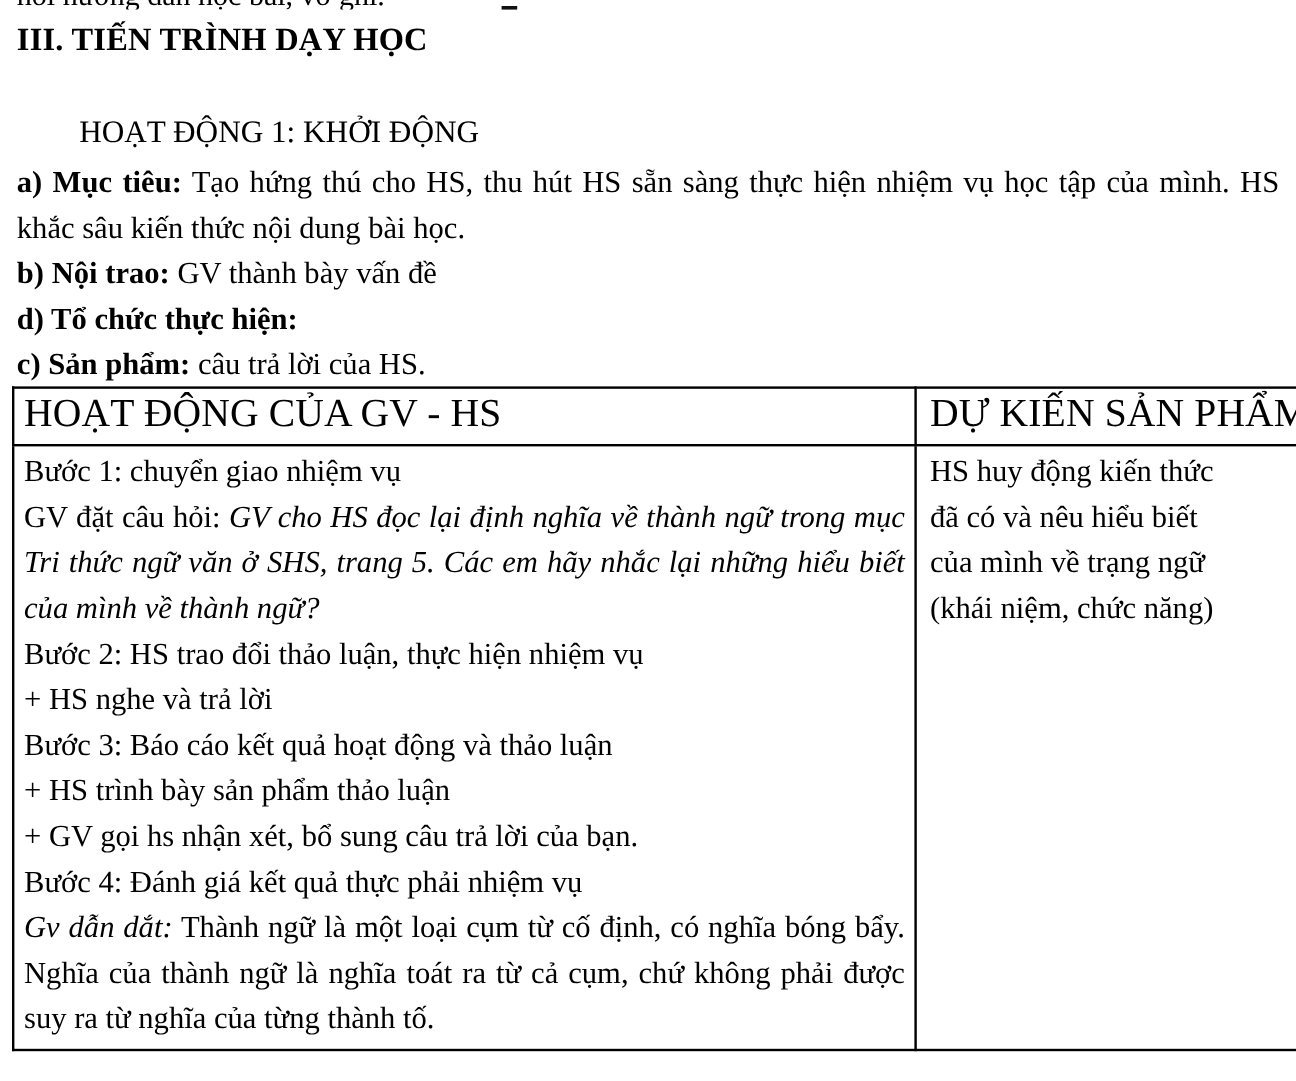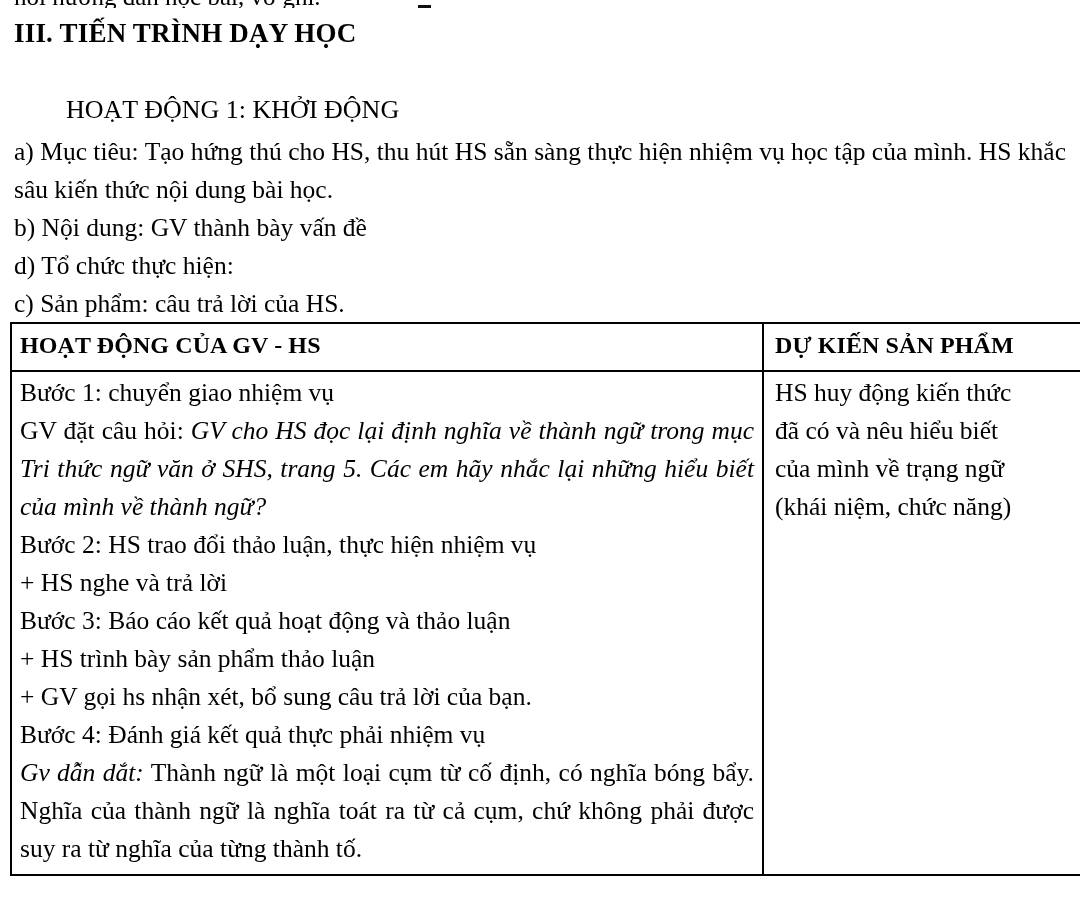--- a/index.html
+++ b/index.html
@@ -78,21 +78,21 @@
   }
   .meta p {
     margin: 0;
     font-size: 25.5px;
     line-height: 38px;
   }
   .meta p.just {
     text-align: justify;
     text-align-last: left;
   }
-  .lbl { font-weight: normal; }
+  .lbl { font-weight: bold; }
 
   
   .tbl {
     position: absolute;
     left: 10px;
     top: 322px;
     width: 1098px;   
     border-collapse: collapse;
     table-layout: fixed;
   }
@@ -101,23 +101,23 @@
     vertical-align: top;
     padding: 0;
   }
   .col-left  { width: 752px; }
   .col-right { width: 344px; }
 
   .cell-pad-l { padding: 2px 8px 6px 8px; }
   .cell-pad-r { padding: 2px 6px 6px 11px; }
 
   .hdr {
-    font-size: 24px;
+    font-size: 33px;
     line-height: 38px;
-    font-weight: bold;
+    font-weight: normal;
     white-space: nowrap;
     letter-spacing: 0.1px;
   }
 
   .body-l p, .body-r p {
     margin: 0;
     font-size: 25.5px;
     line-height: 38px;
   }
   .body-l p.just, .body-r p.just {
@@ -138,21 +138,21 @@
     <div class="clipped-line">hỏi hướng dẫn học bài, vở ghi.</div>
   </div>
   <div class="tiny-dash"></div>
 
   <div class="h-roman">III. TIẾN TRÌNH DẠY HỌC</div>
 
   <div class="h-activity">HOẠT ĐỘNG 1: KHỞI ĐỘNG</div>
 
   <div class="meta">
     <p class="just"><span class="lbl">a) Mục tiêu:</span><span> Tạo hứng thú cho HS, thu hút HS sẵn sàng thực hiện nhiệm vụ học tập của mình. HS khắc sâu kiến thức nội dung bài học.</span></p>
-    <p><span class="lbl">b) Nội dung:</span><span> GV thành bày vấn đề</span></p>
+    <p><span class="lbl">b) Nội trao:</span><span> GV thành bày vấn đề</span></p>
     <p><span class="lbl">d) Tổ chức thực hiện:</span></p>
     <p><span class="lbl">c) Sản phẩm:</span><span> câu trả lời của HS.</span></p>
   </div>
 
   <table class="tbl">
     <colgroup>
       <col class="col-left">
       <col class="col-right">
     </colgroup>
     <tbody>

